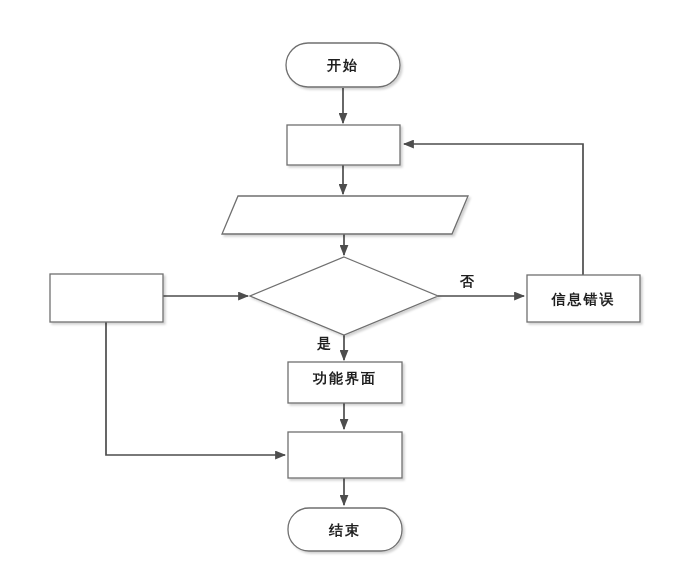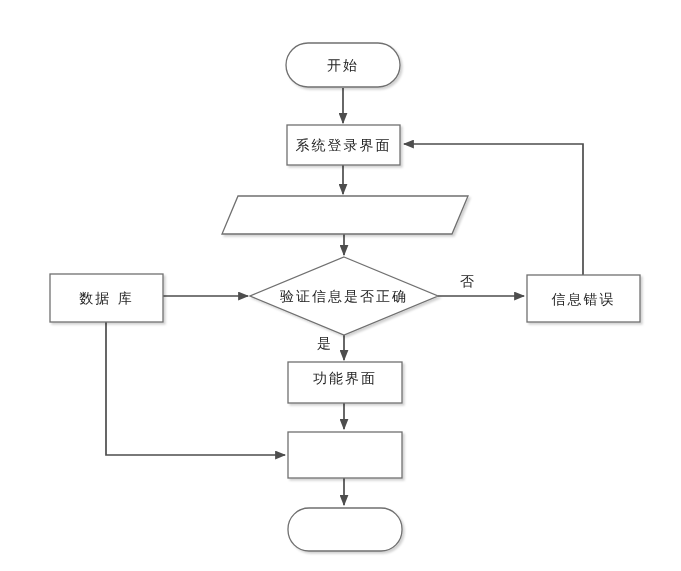--- a/index.html
+++ b/index.html
@@ -37,20 +37,21 @@
     position: absolute;
     display: flex;
     align-items: center;
     justify-content: center;
     color: var(--text-color);
     font-size: 14px;
     letter-spacing: 2px;
     white-space: pre;
     line-height: 1;
     pointer-events: none;
+    font-weight: bold;
   }
   .edge-label { letter-spacing: 0; }
 </style>
 </head>
 <body>
 
 <div class="canvas">
 
   <svg width="681" height="571" viewBox="0 0 681 571">
     <defs>
@@ -82,22 +83,20 @@
       <polygon class="shape" points="344,257 438,296 344,335 250,296" filter="url(#shadow)"></polygon>
       <rect class="shape" x="50" y="274" width="113" height="48" filter="url(#shadow)"></rect>
       <rect class="shape" x="527" y="275" width="113" height="47" filter="url(#shadow)"></rect>
       <rect class="shape" x="288" y="362" width="114" height="41" filter="url(#shadow)"></rect>
       <rect class="shape" x="288" y="432" width="114" height="46" filter="url(#shadow)"></rect>
       <rect class="shape" x="288" y="508" width="114" height="43" rx="21" ry="21" filter="url(#shadow)"></rect>
     </g>
   </svg>
 
   <div class="node-label" style="left:286px; top:43px;  width:114px; height:44px;">开始</div>
-  <div class="node-label" style="left:287px; top:125px; width:113px; height:40px;">系统登录界面</div>
-  <div class="node-label" style="left:250px; top:257px; width:188px; height:78px;">验证信息是否正确</div>
-  <div class="node-label" style="left:50px;  top:274px; width:113px; height:48px;">数据 库</div>
   <div class="node-label" style="left:527px; top:275px; width:113px; height:47px;border-radius:16px;">信息错误</div>
   <div class="node-label" style="left:288px; top:362px; width:114px; height:31px;">功能界面</div>
+  <div class="node-label" style="left:288px; top:508px; width:114px; height:43px;">结束</div>
 
   <div class="edge-label" style="left:310px; top:333px; width:28px; height:20px;">是</div>
   <div class="edge-label" style="left:453px; top:271px; width:28px; height:20px;">否</div>
 
 </div>
 
 </body></html>

